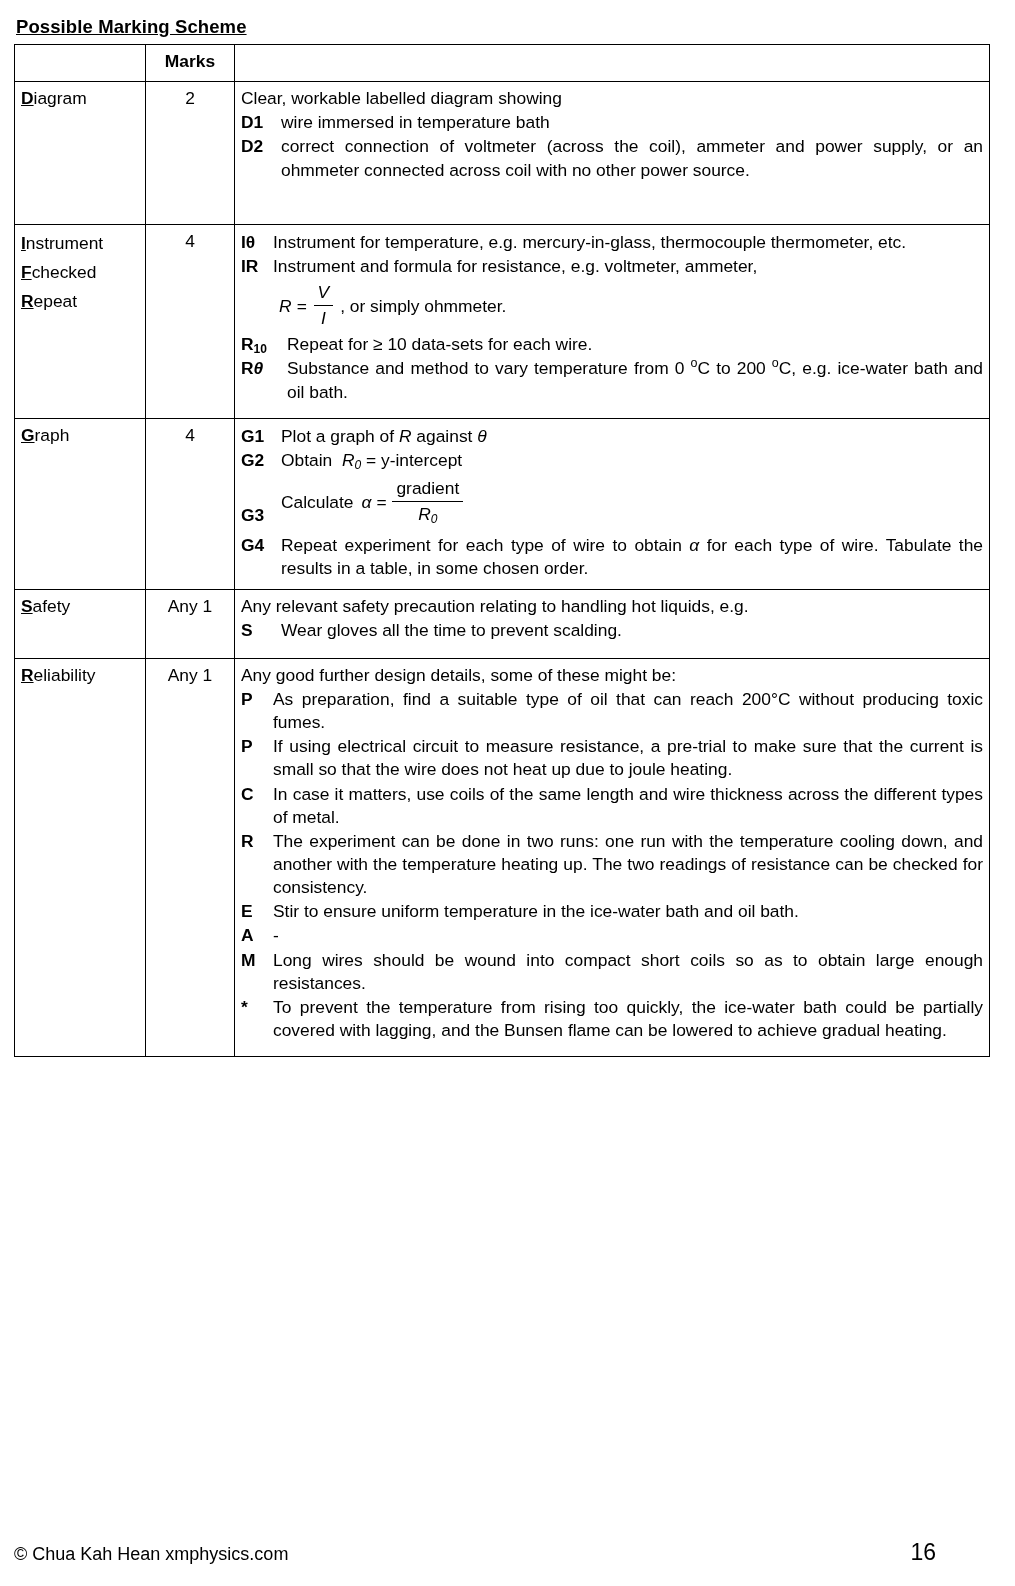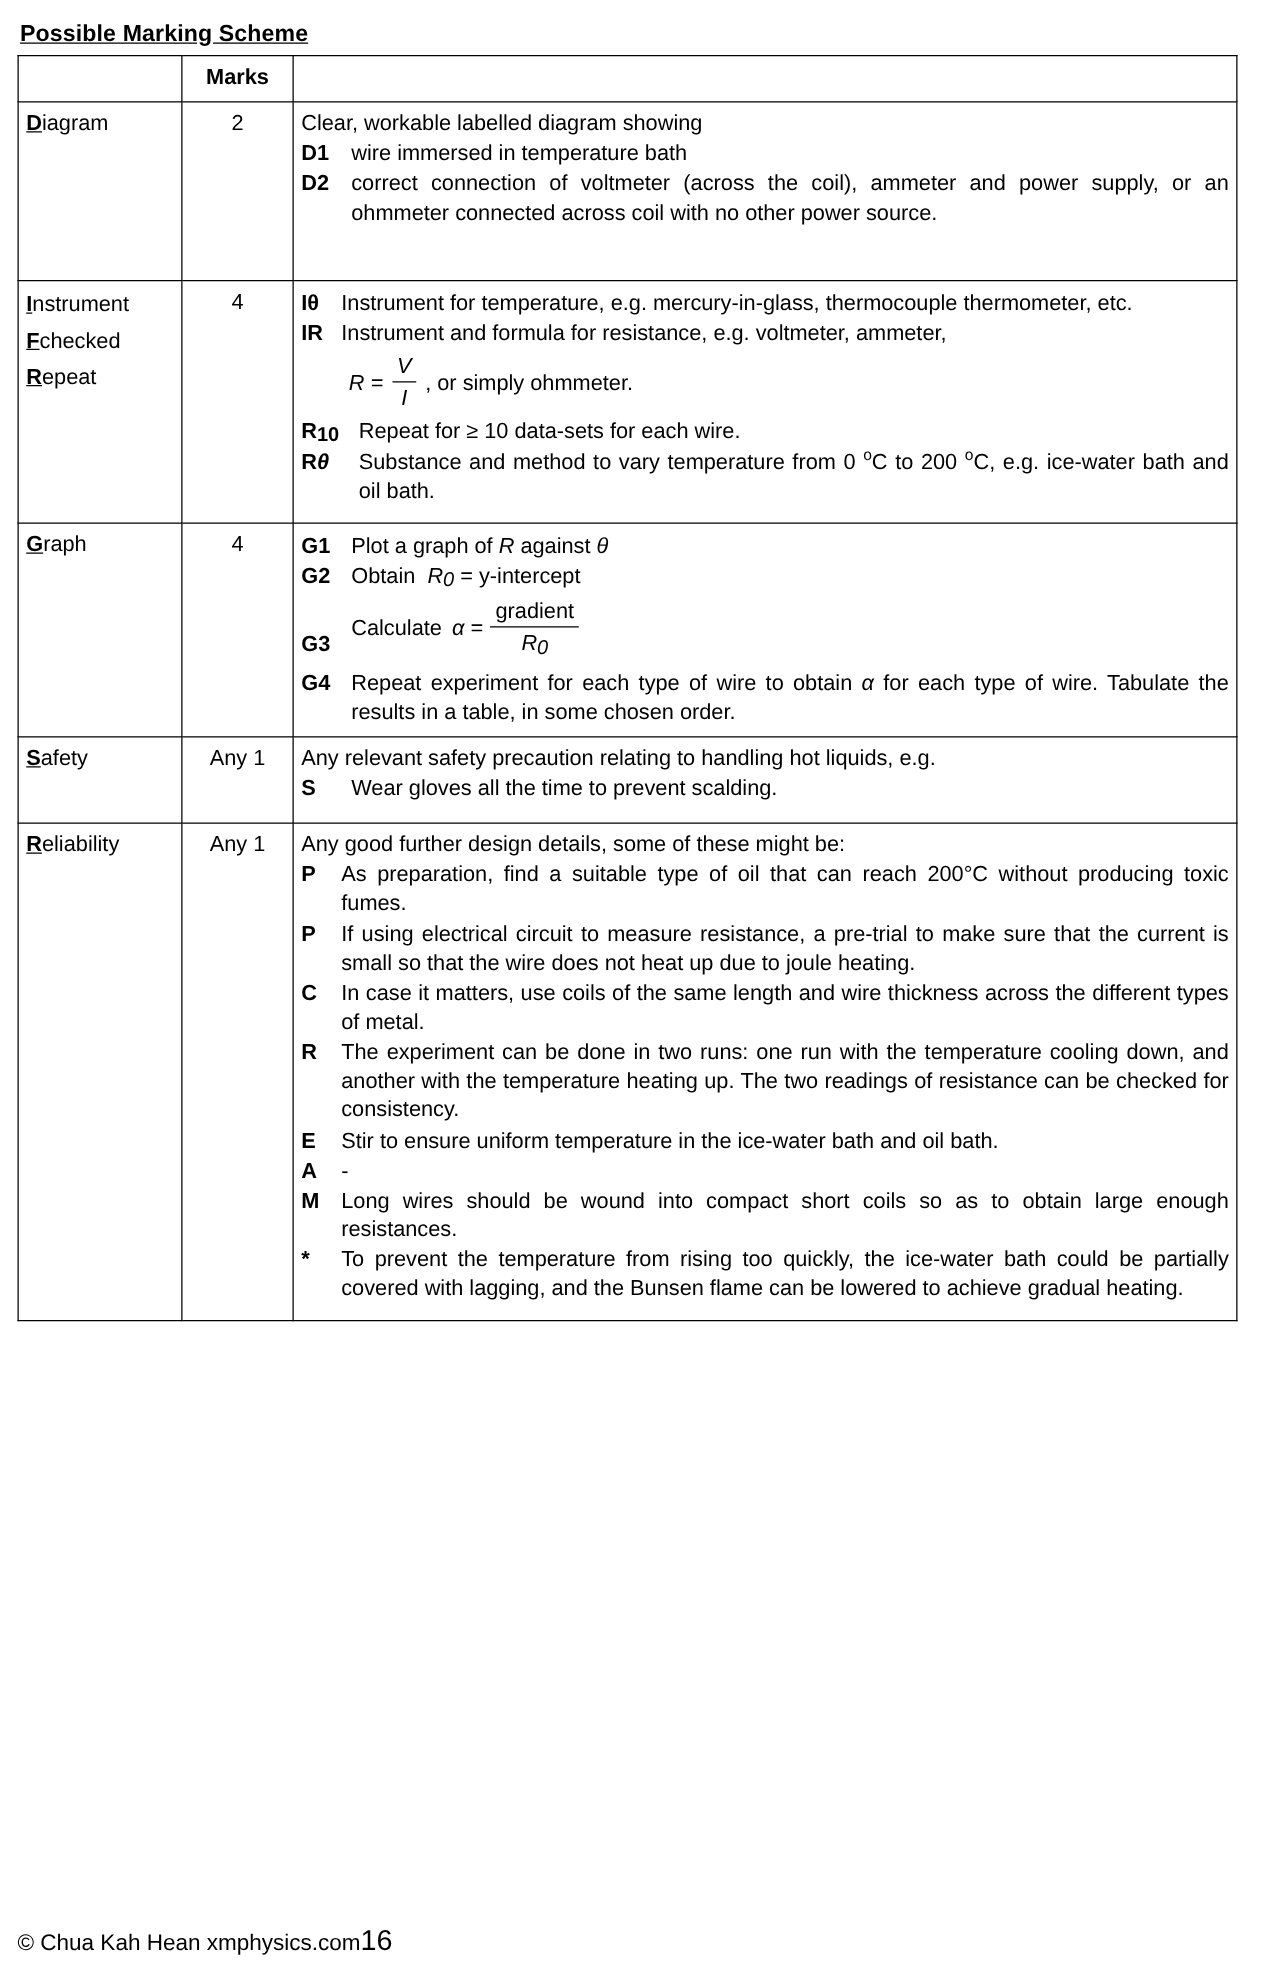--- a/index.html
+++ b/index.html
@@ -77,21 +77,21 @@
     flex: 0 0 auto;
     min-width: 34px;
     padding-right: 6px;
     white-space: nowrap;
   }
   .item .code.narrow { min-width: 26px; }
   .item .code.wide { min-width: 40px; }
   .item .txt { flex: 1 1 auto; }
   .item .txt.just { text-align: justify; }
 
-  .sub { font-size: 16px; vertical-align: baseline; position: relative; top: 3px; }
+  .sub { font-size: 12px; vertical-align: baseline; position: relative; top: 3px; }
   .supo { font-size: 12.5px; vertical-align: super; line-height: 0; }
   .it { font-style: italic; }
 
   
   .frac {
     display: inline-block;
     vertical-align: middle;
     text-align: center;
     margin: 0 3px;
     position: relative;
@@ -123,21 +123,21 @@
   .g3row .code { font-weight: bold; min-width: 34px; padding-right: 6px; }
   .g3eq { display: flex; align-items: center; }
   .g3eq .alpha { font-style: italic; margin: 0 3px 0 8px; }
 
   .footer {
     position: absolute;
     left: 14px;
     right: 24px;
     bottom: 20px;
     display: flex;
-    justify-content: flex-start;
+    justify-content: space-between;
     align-items: baseline;
     font-size: 18px;
   }
   .footer .pageno { font-size: 23px; }
 </style>
 </head>
 <body>
 
 <div class="page">
 

